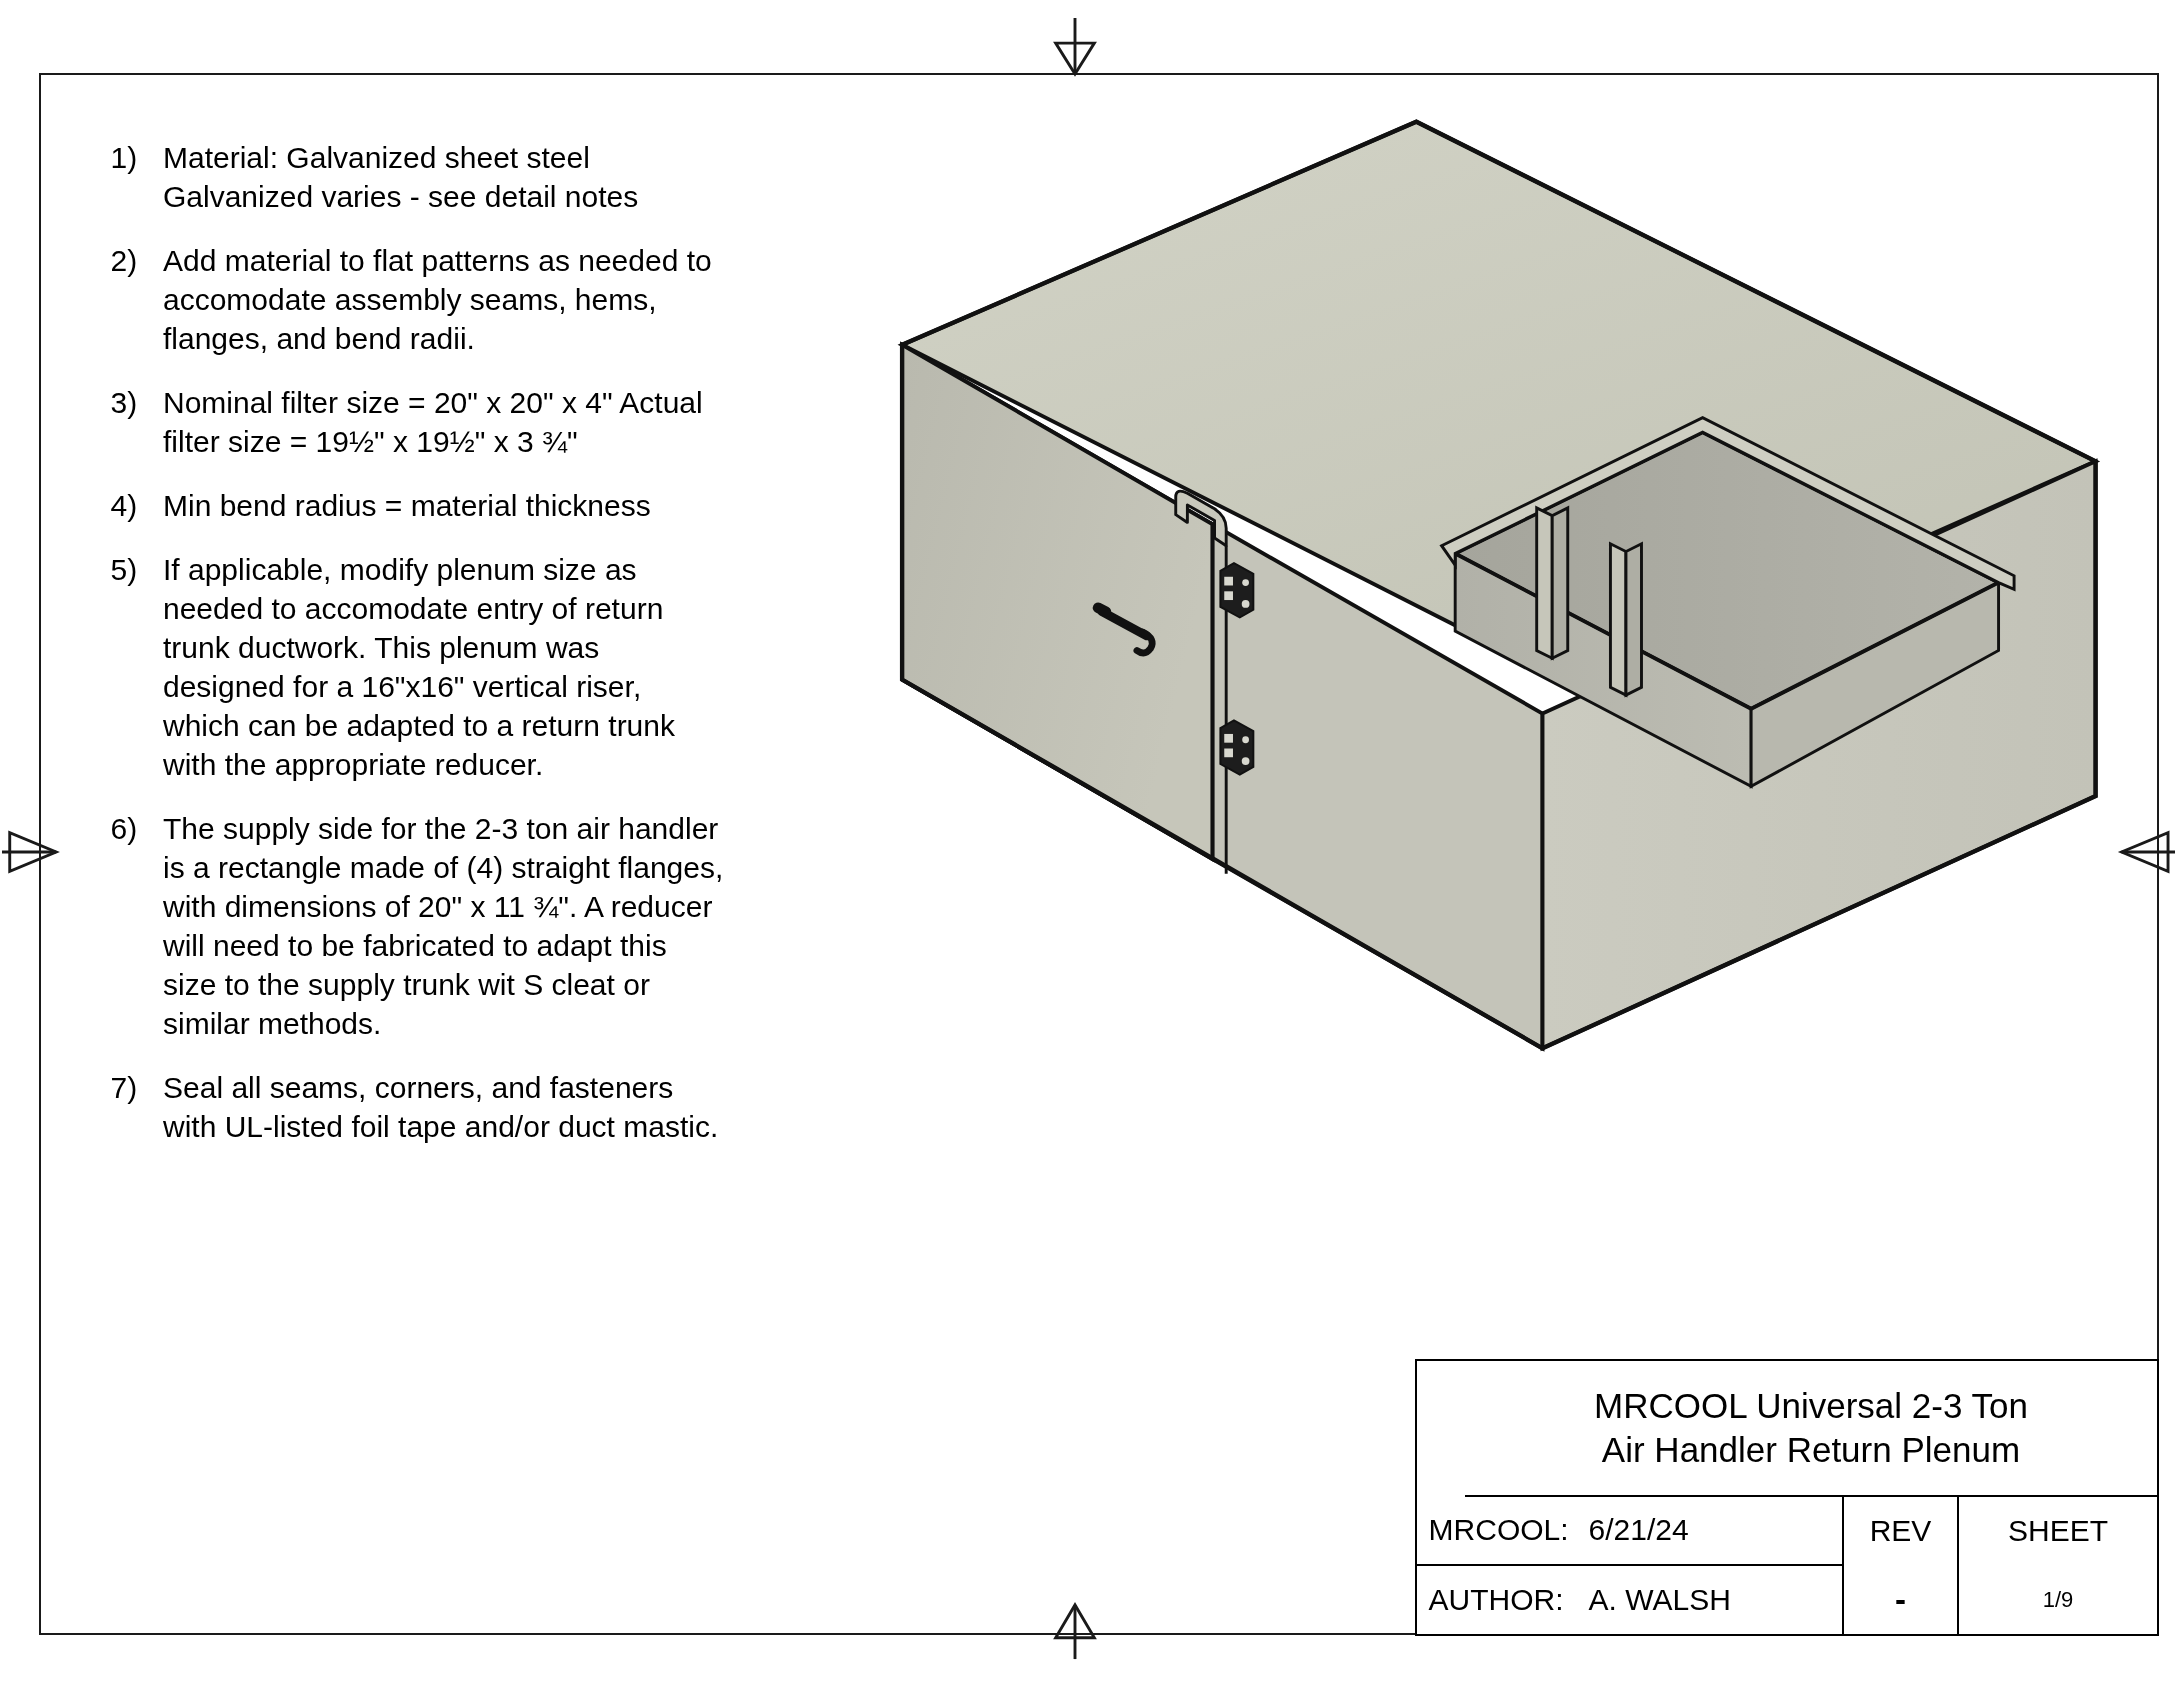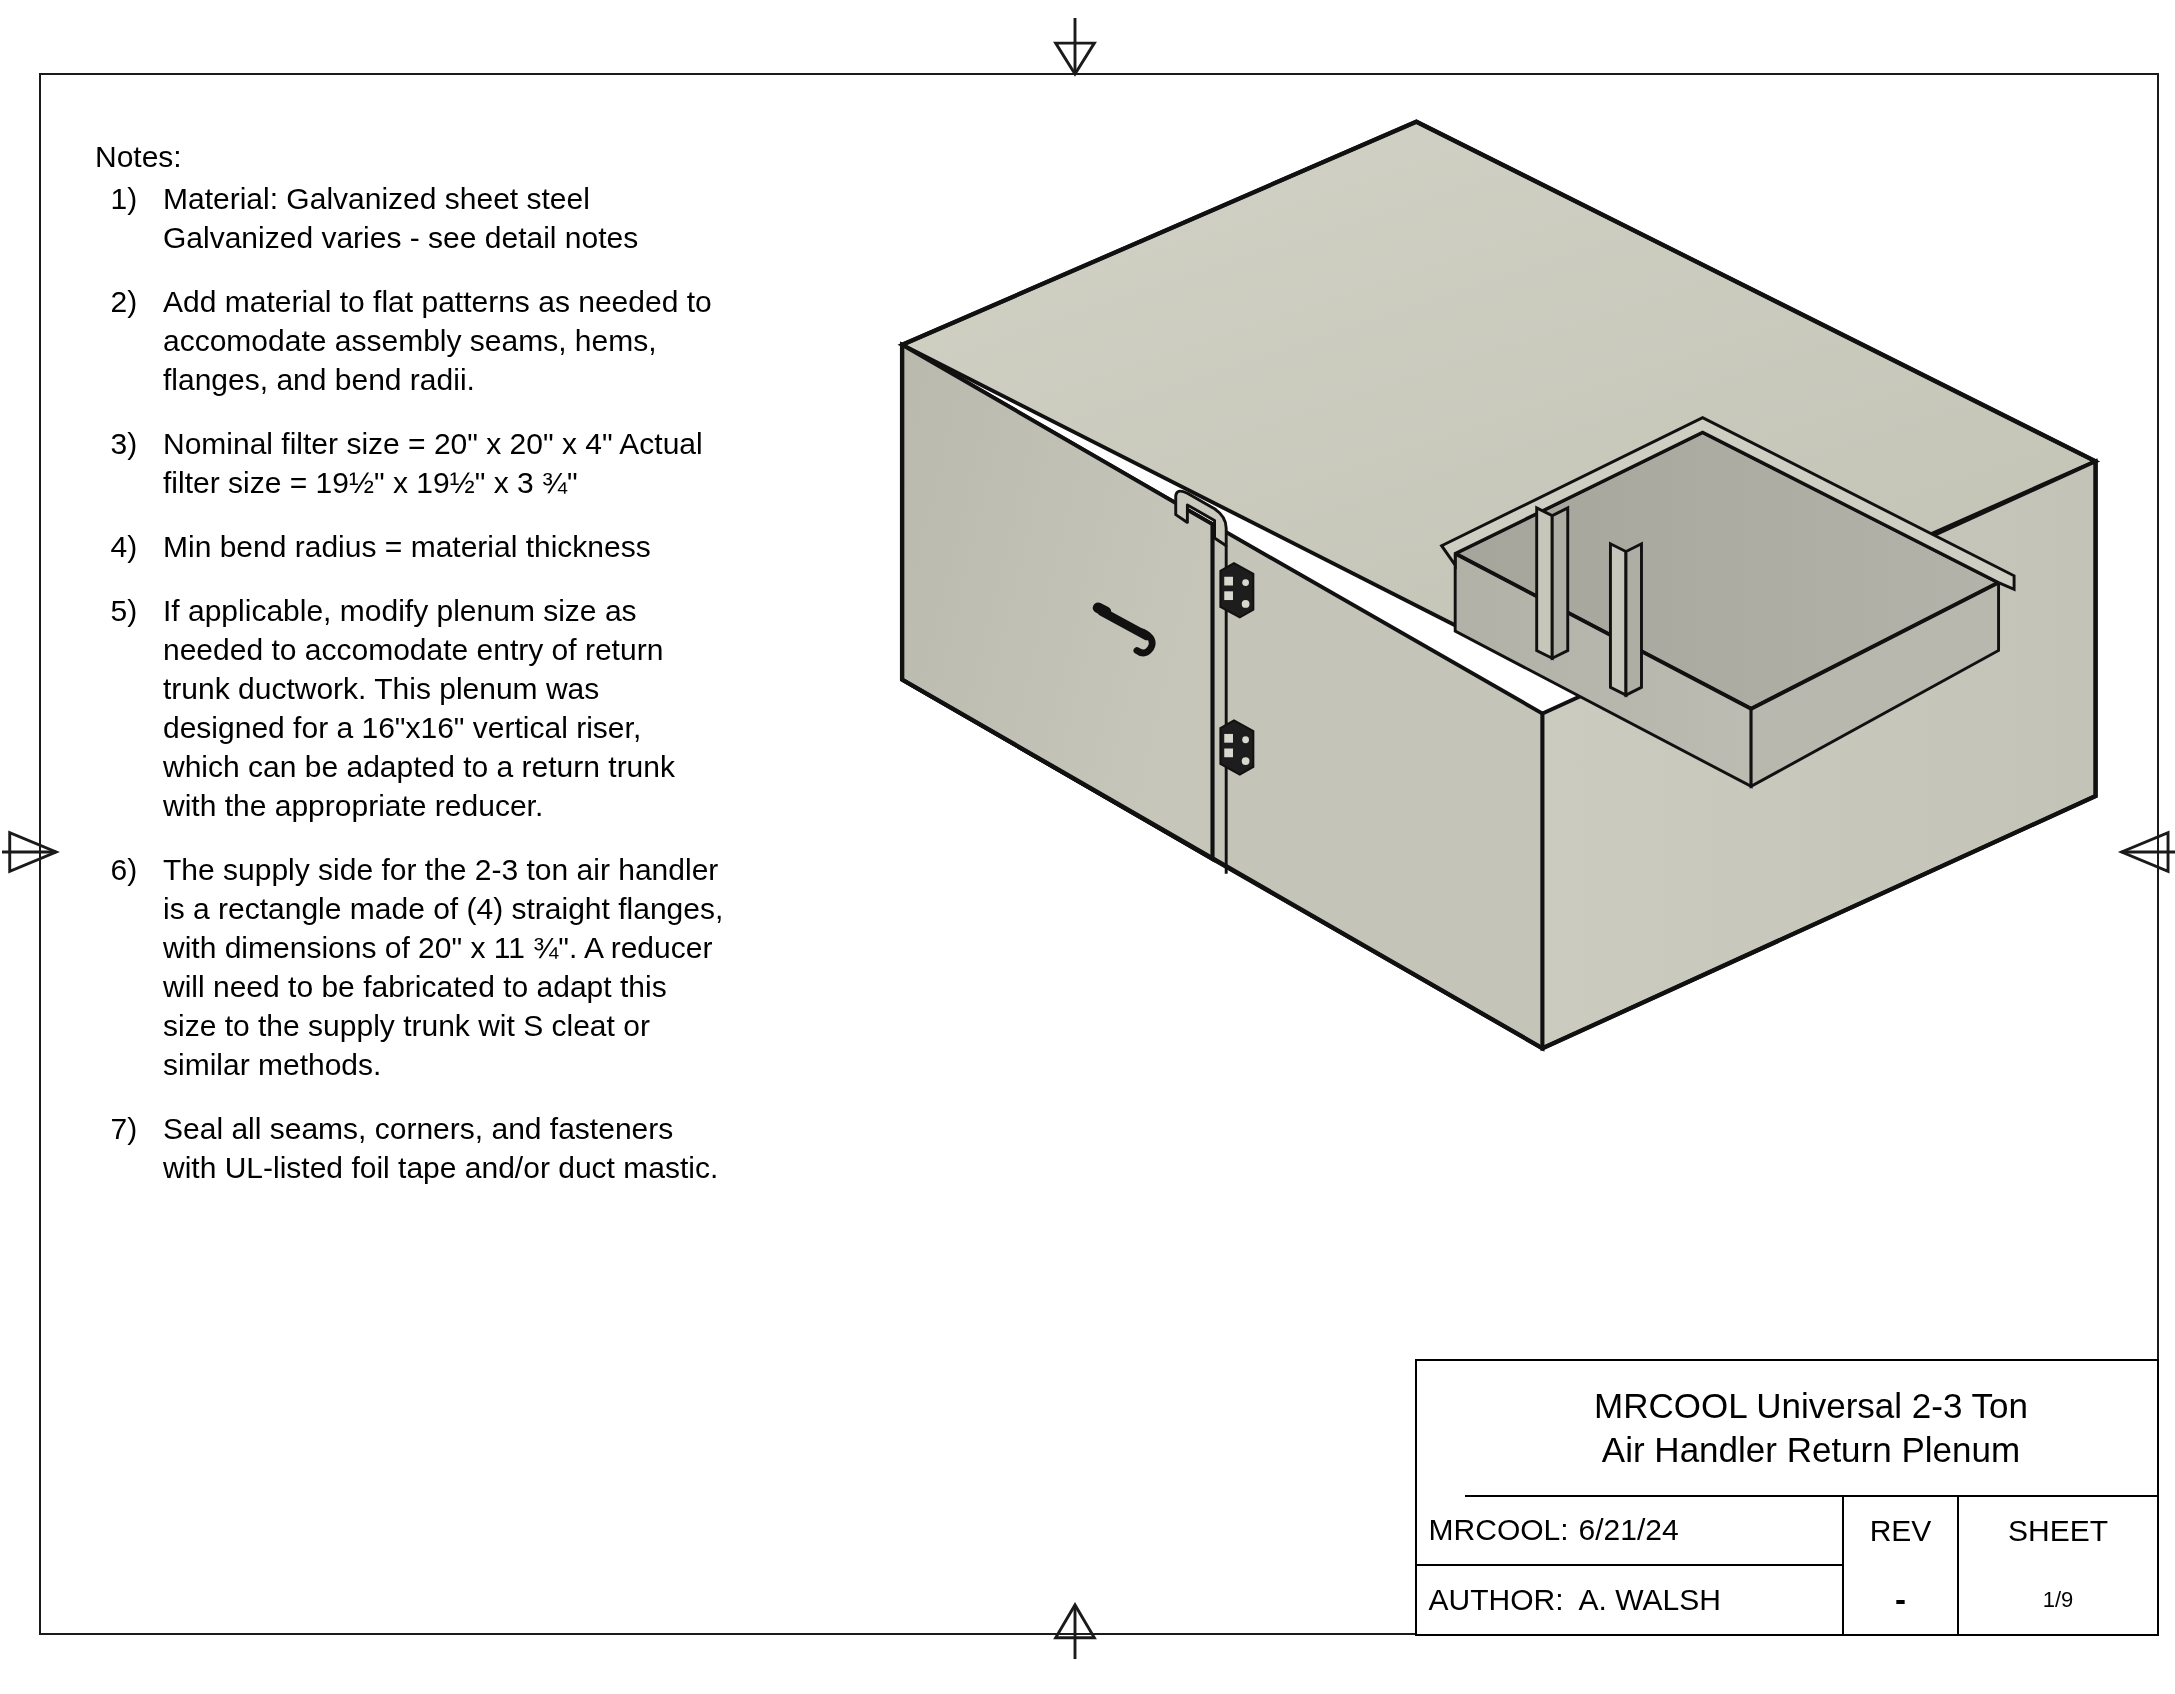--- a/index.html
+++ b/index.html
@@ -121,21 +121,21 @@
   .title-row {
     flex: 1 1 50%;
     display: flex;
     align-items: center;
     padding-left: 11.6px;
     box-sizing: border-box;
     font-size: 30px;
   }
   #title-row-drawn { border-bottom: 2.9px solid #000; }
   .title-row-label { flex: 0 0 150px; }
-  .title-row-value { flex: 1 1 auto; }
+  .title-row-value { flex: 1 1 auto; margin-left: 10px; }
 
   .title-col {
     display: flex;
     flex-direction: column;
     box-sizing: border-box;
   }
   #title-rev-col   { flex: 0 0 115px; border-right: 2.9px solid #000; }
   #title-sheet-col { flex: 1 1 auto; }
   .title-col-header {
     flex: 0 0 50%;
@@ -180,21 +180,20 @@
 </div>
 
 <div class="center-mark" id="center-mark-right">
   <svg width="72" height="58" viewBox="0 0 74 60">
     <line x1="18" y1="30" x2="74" y2="30" stroke="#1a1a1a" stroke-width="3"></line>
     <polygon points="66,10 66,50 18,30" fill="none" stroke="#1a1a1a" stroke-width="3"></polygon>
   </svg>
 </div>
 
 <div id="notes-block">
-  <div id="notes-heading">Notes:</div>
 
   <div class="note-item">
     <div class="note-number">1)</div>
     <div class="note-text">Material: Galvanized sheet steel
 Galvanized varies - see detail notes</div>
   </div>
   <div class="note-item">
     <div class="note-number">2)</div>
     <div class="note-text">Add material to flat patterns as needed to
 accomodate assembly seams, hems,

